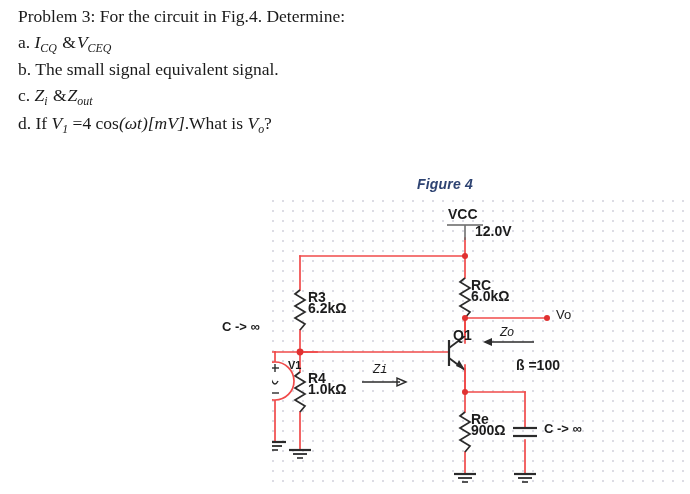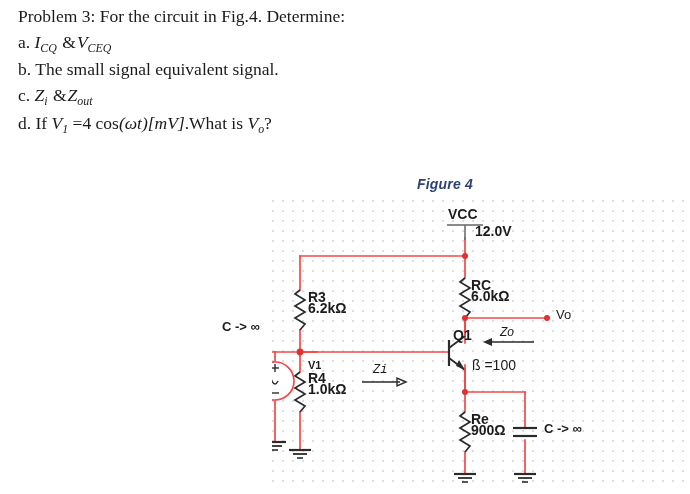--- a/index.html
+++ b/index.html
@@ -38,21 +38,21 @@
     background-position:0 0;
   }
   .canvas svg{position:absolute;left:0;top:0;display:block;}
 
   .lbl{
     position:absolute;
     font-family:"Liberation Sans",sans-serif;
     font-size:14px;font-weight:bold;color:#1c1c1c;
     white-space:nowrap;line-height:1.08;
   }
-  .lbl.n{font-weight:normal;}
+  .lbl.n{font-weight:bold;margin-left:44px;}
   .lbl.big{font-size:13px;font-weight:normal;}
   .lbl.bold13{font-size:13px;font-weight:bold;}
   .lbl.it{font-style:italic;font-weight:normal;font-size:12px;}
 </style>
 </head>
 <body>
 
 <div id="root">
 
   <div class="problem">
@@ -271,15 +271,15 @@
     <div class="lbl bold13" style="left:272px;top:222px;">C -&gt; ∞</div>
 
     <div class="lbl big" style="left:284px;top:108px;">Vo</div>
 
     <div class="lbl it" style="left:228px;top:126px;">Zo</div>
     <div class="lbl it" style="left:101px;top:164px;font-family:Liberation Mono, monospace;">Zi</div>
 
     <div class="lbl" style="left:26px;top:172px;"></div>
   </div>
 
-  <div class="lbl" style="position:absolute;left:308px;top:360px;font-family:'Liberation Sans',sans-serif;font-size:11px;font-weight:bold;color:#1c1c1c;">V1</div>
+  <div class="lbl" style="position:absolute;left:288px;top:360px;font-family:'Liberation Sans',sans-serif;font-size:11px;font-weight:bold;color:#1c1c1c;">V1</div>
 
 </div>
 
 </body></html>

